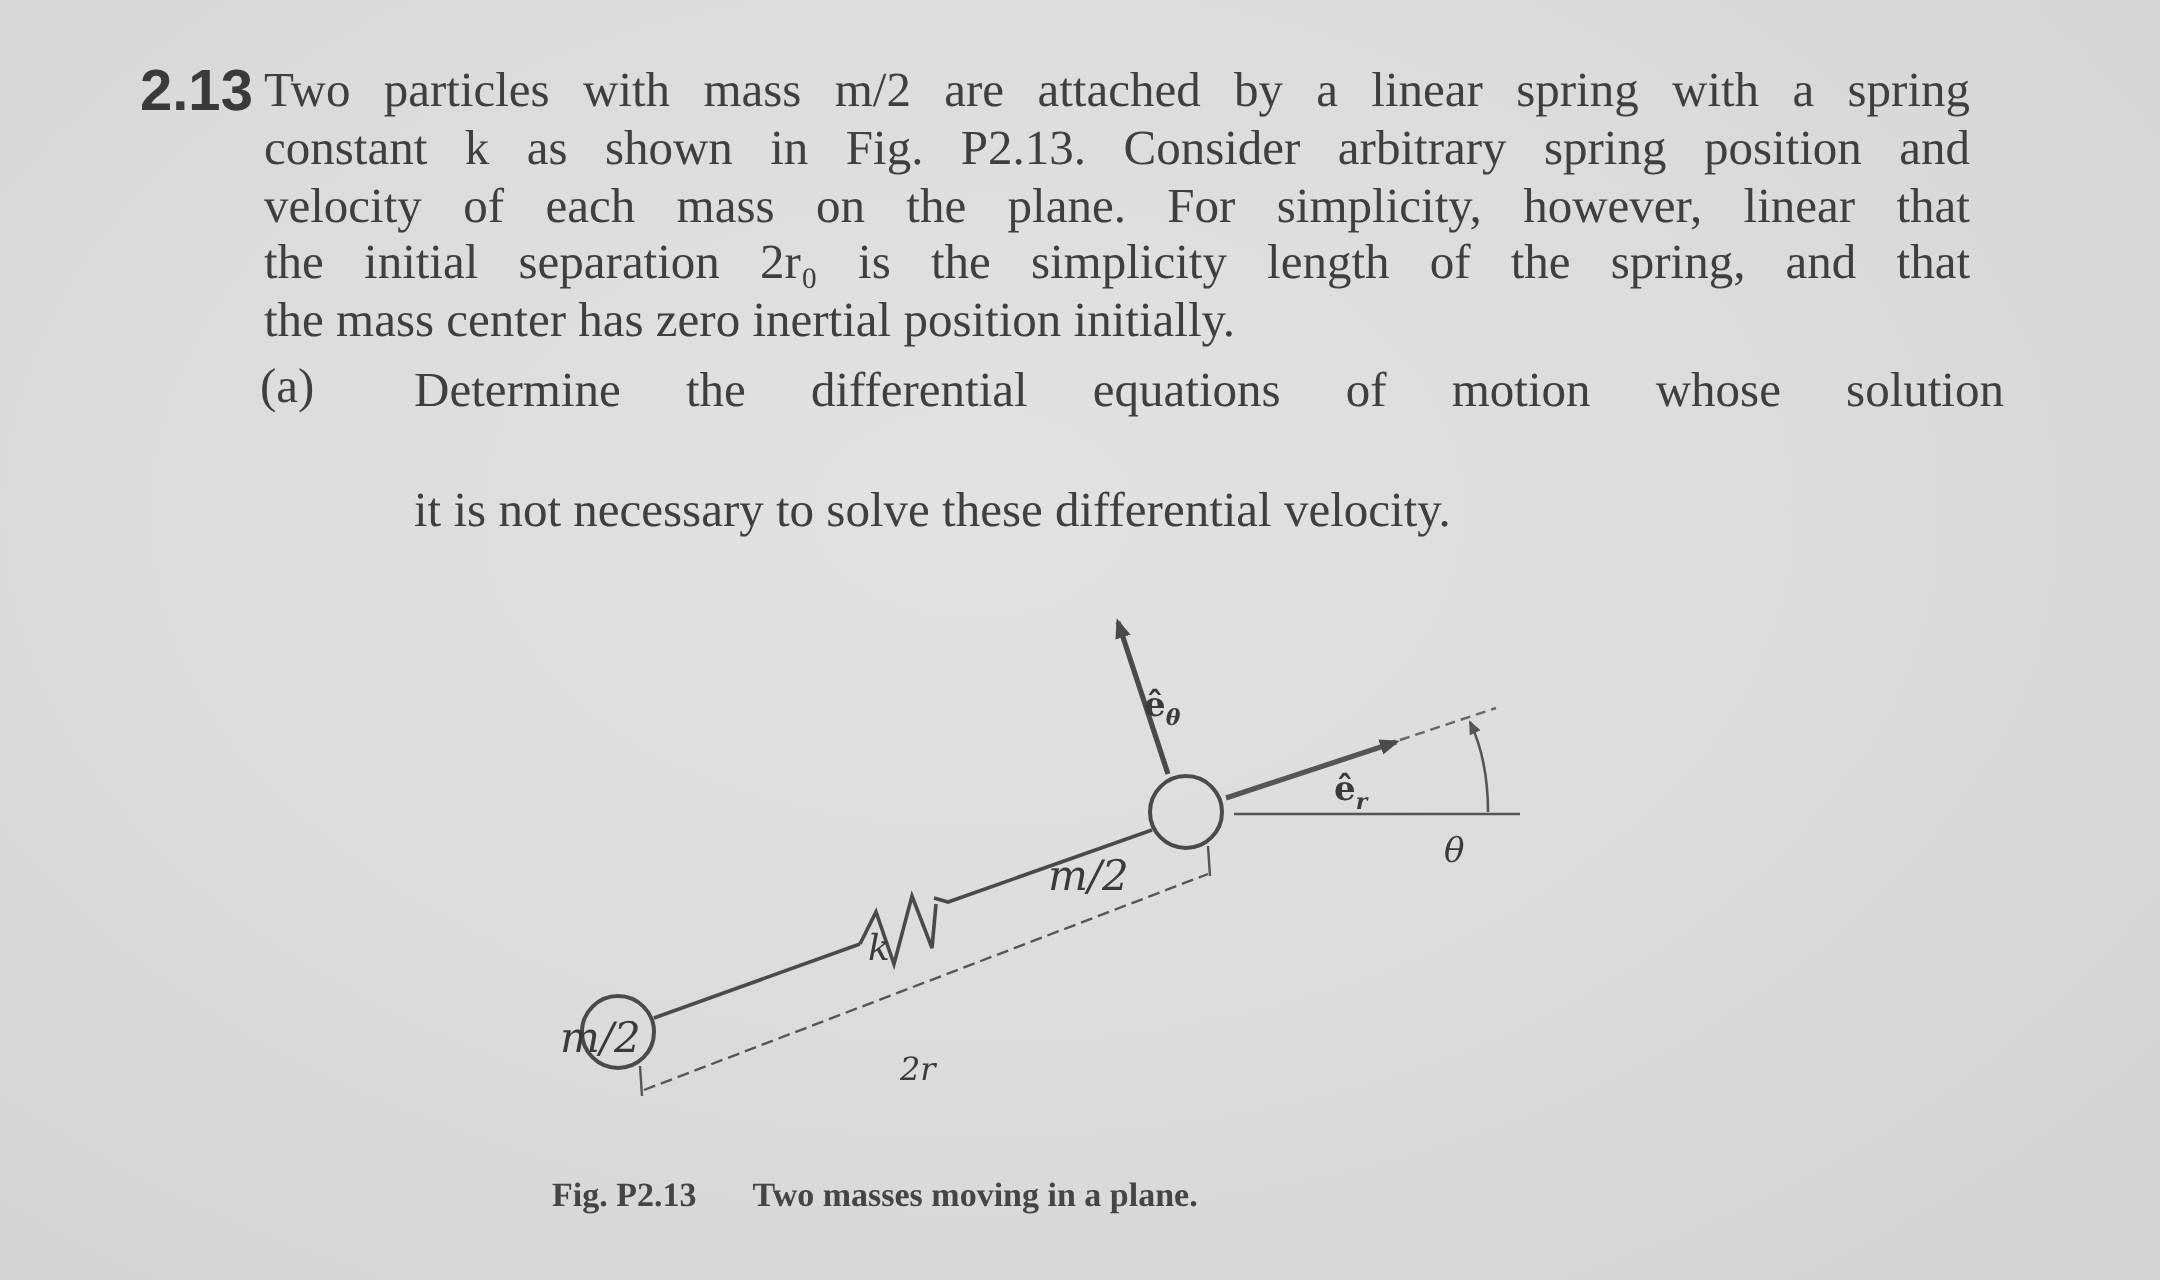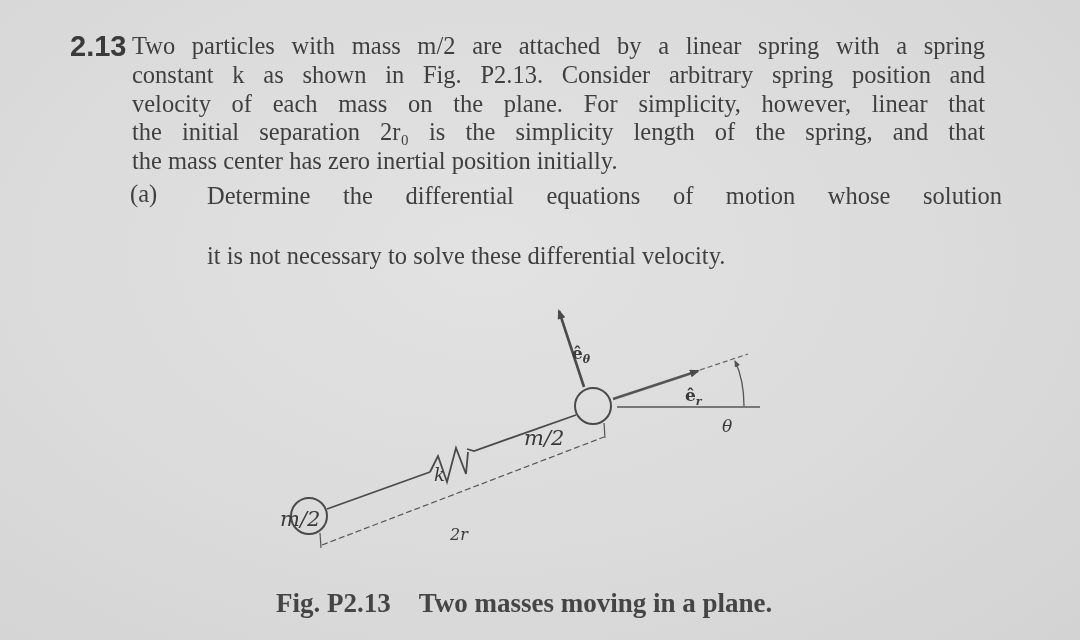--- a/index.html
+++ b/index.html
@@ -69,21 +69,21 @@
     font-style: italic;
     color: #3a3a3a;
     margin-top: 44px;
   }
   .caption {
     position: absolute;
     left: 276px;
     top: 588px;
     font-family: "Liberation Serif", serif;
     font-weight: bold;
-    font-size: 27px;
+    font-size: 17px;
     color: #454545;
     white-space: nowrap;
   }
   .caption .cap-id { margin-right: 28px; }
 </style>
 </head>
 <body>
 
 <div class="page">
 
@@ -135,21 +135,21 @@
   </svg>
 
   <div class="fig-label" style="left:280px; top:463px; font-size:21px;">m/2</div>
   <div class="fig-label" style="left:524px; top:382px; font-size:21px;">m/2</div>
   <div class="fig-label" style="left:434px; top:420px; font-size:18px;">k</div>
   <div class="fig-label" style="left:450px; top:481px; font-size:16px;">2r</div>
 
   <div class="fig-label" style="left:572px; top:299px; font-size:17px; font-style:normal; font-weight:bold;">
     <span>ê</span><sub style="font-size:11px; font-style:italic;">θ</sub>
   </div>
-  <div class="fig-label" style="left:685px; top:341px; font-size:17px; font-style:normal; font-weight:bold;">
+  <div class="fig-label" style="left:667px; top:341px; font-size:17px; font-style:normal; font-weight:bold;">
     <span>ê</span><sub style="font-size:11px; font-style:italic;">r</sub>
   </div>
   <div class="fig-label" style="left:722px; top:372px; font-size:17px;">θ</div>
 
   <div class="caption">
     <span class="cap-id">Fig. P2.13</span><span>Two masses moving in a plane.</span>
   </div>
 </div>
 
 </body></html>

